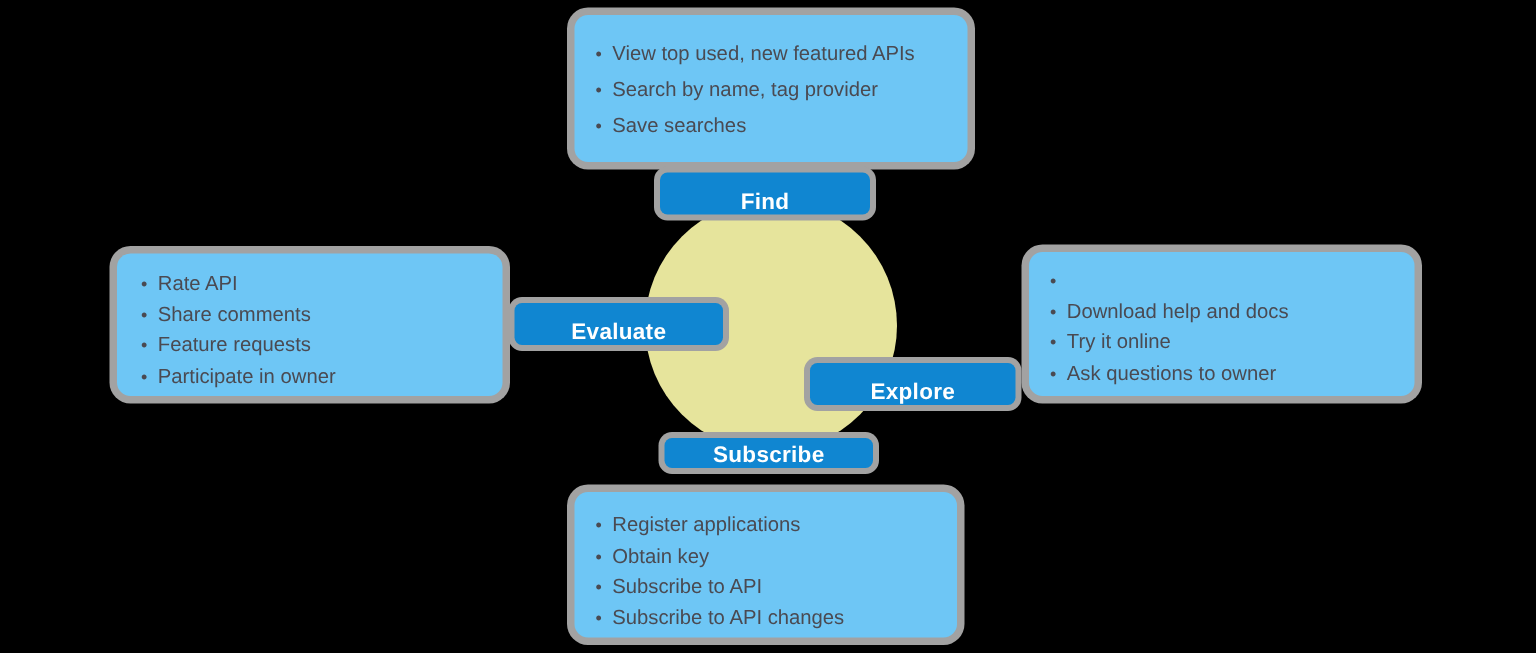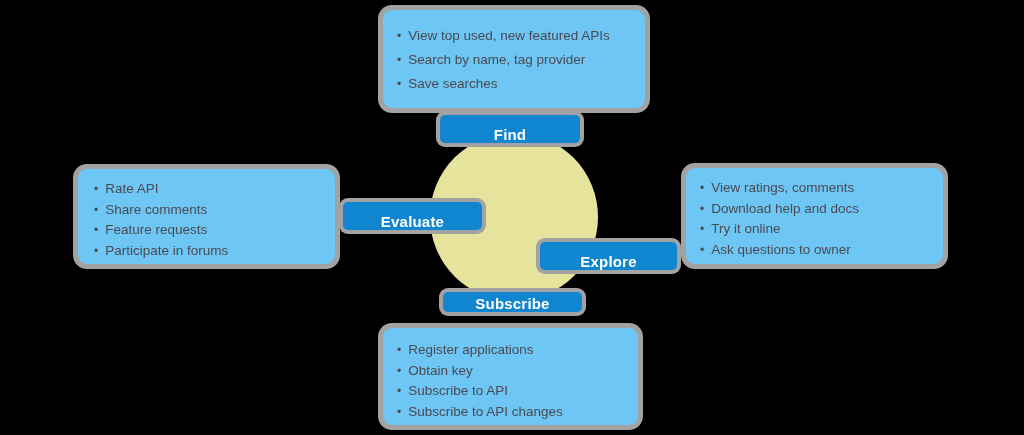--- a/index.html
+++ b/index.html
@@ -105,28 +105,27 @@
       <div class="bullet-line">
         <span class="bullet-dot">•</span>
         <span>Share comments</span>
       </div>
       <div class="bullet-line">
         <span class="bullet-dot">•</span>
         <span>Feature requests</span>
       </div>
       <div class="bullet-line">
         <span class="bullet-dot">•</span>
-        <span>Participate in forums</span>
+        <span>Participate in owner</span>
       </div>
     </div>
 
   <div class="info-box box-right">
       <div class="bullet-line">
         <span class="bullet-dot">•</span>
-        <span>View ratings, comments</span>
       </div>
       <div class="bullet-line">
         <span class="bullet-dot">•</span>
         <span>Download help and docs</span>
       </div>
       <div class="bullet-line">
         <span class="bullet-dot">•</span>
         <span>Try it online</span>
       </div>
       <div class="bullet-line">

